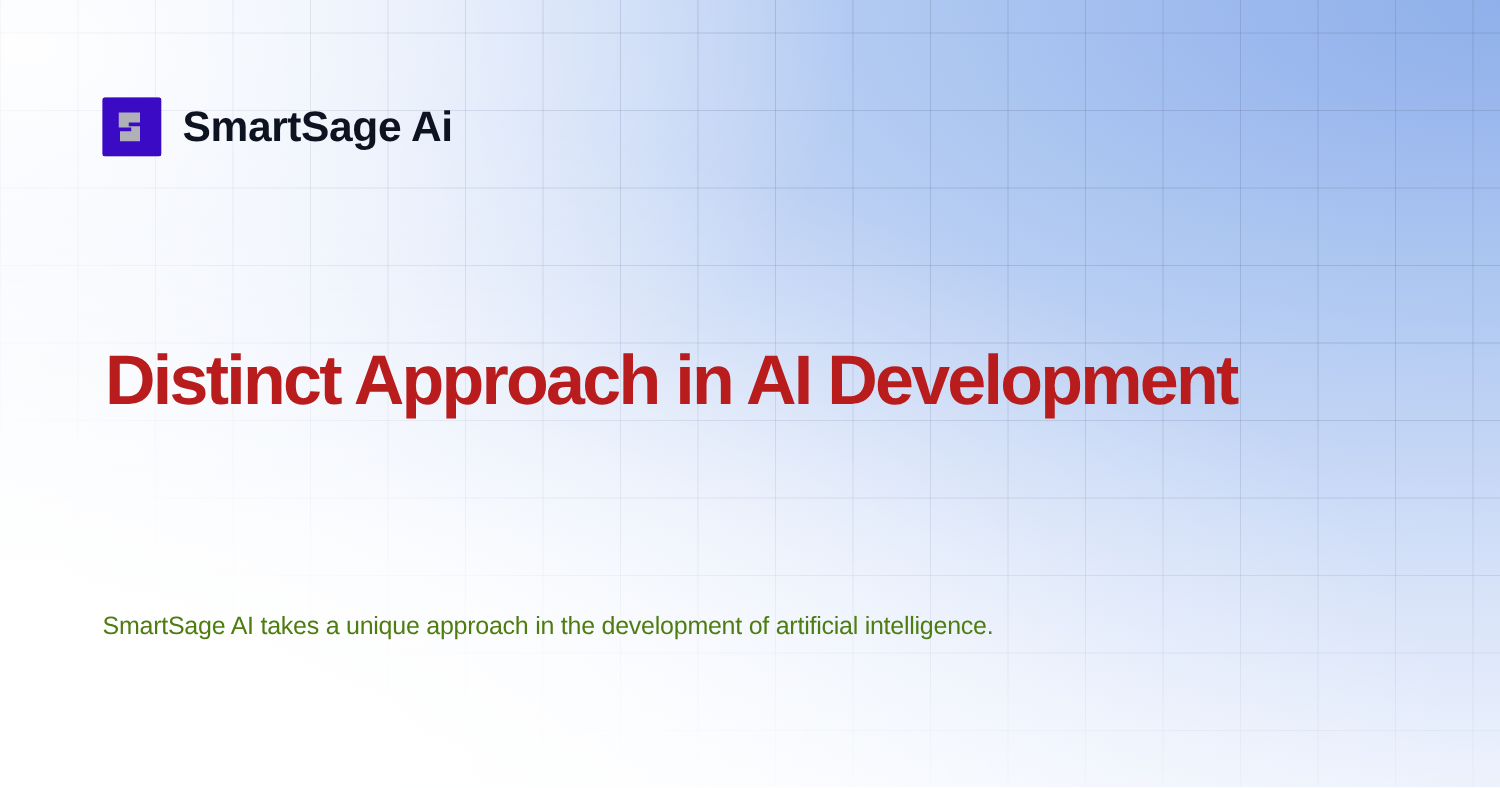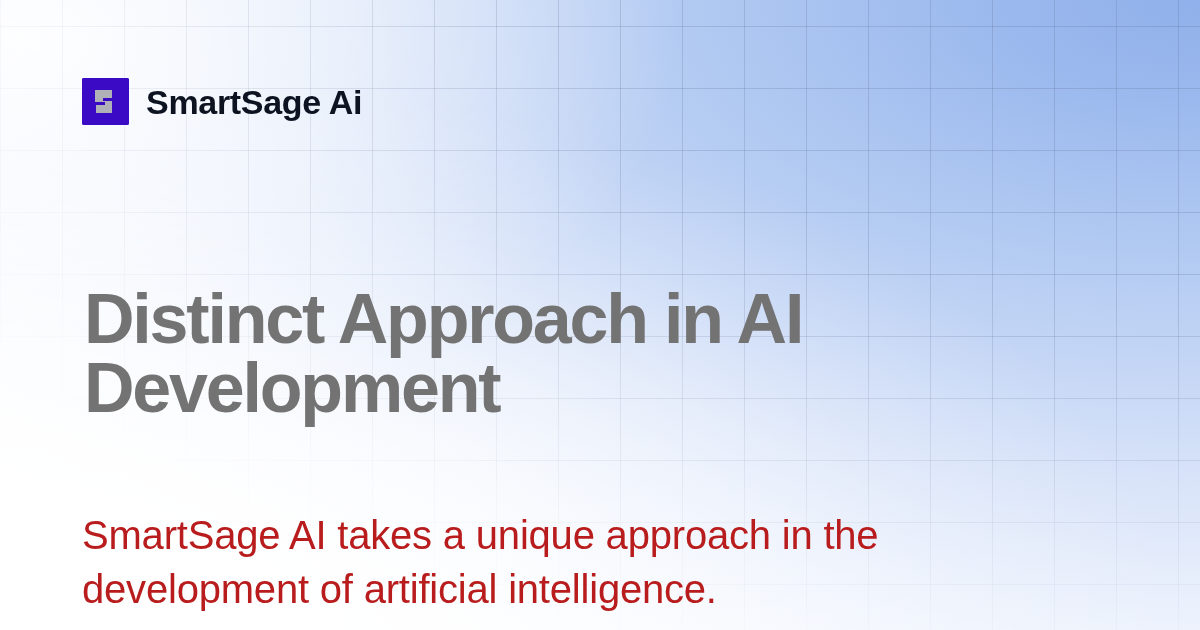--- a/index.html
+++ b/index.html
@@ -119,37 +119,37 @@
     letter-spacing: -0.3px;
     line-height: 1;
     white-space: nowrap;
   }
 
   .headline {
     position: absolute;
     left: 84px;
     top: 238px;
     width: 1040px;
-    font-size: 70px;
+    font-size: 56px;
     font-weight: bold;
     line-height: 0.99;
     letter-spacing: -2.2px;
-    color: #737373;
+    color: #b91c1c;
   }
 
   .subhead {
     position: absolute;
     left: 82px;
     top: 468px;
     width: 800px;
-    font-size: 40px;
+    font-size: 20px;
     font-weight: normal;
     line-height: 1.36;
     letter-spacing: -0.2px;
-    color: #b91c1c;
+    color: #4d7c0f;
   }
 </style>
 </head>
 <body>
 
 <div class="canvas">
 
   <div class="bg-base"></div>
   <div class="bg-glow-a"></div>
   <div class="bg-glow-b"></div>

